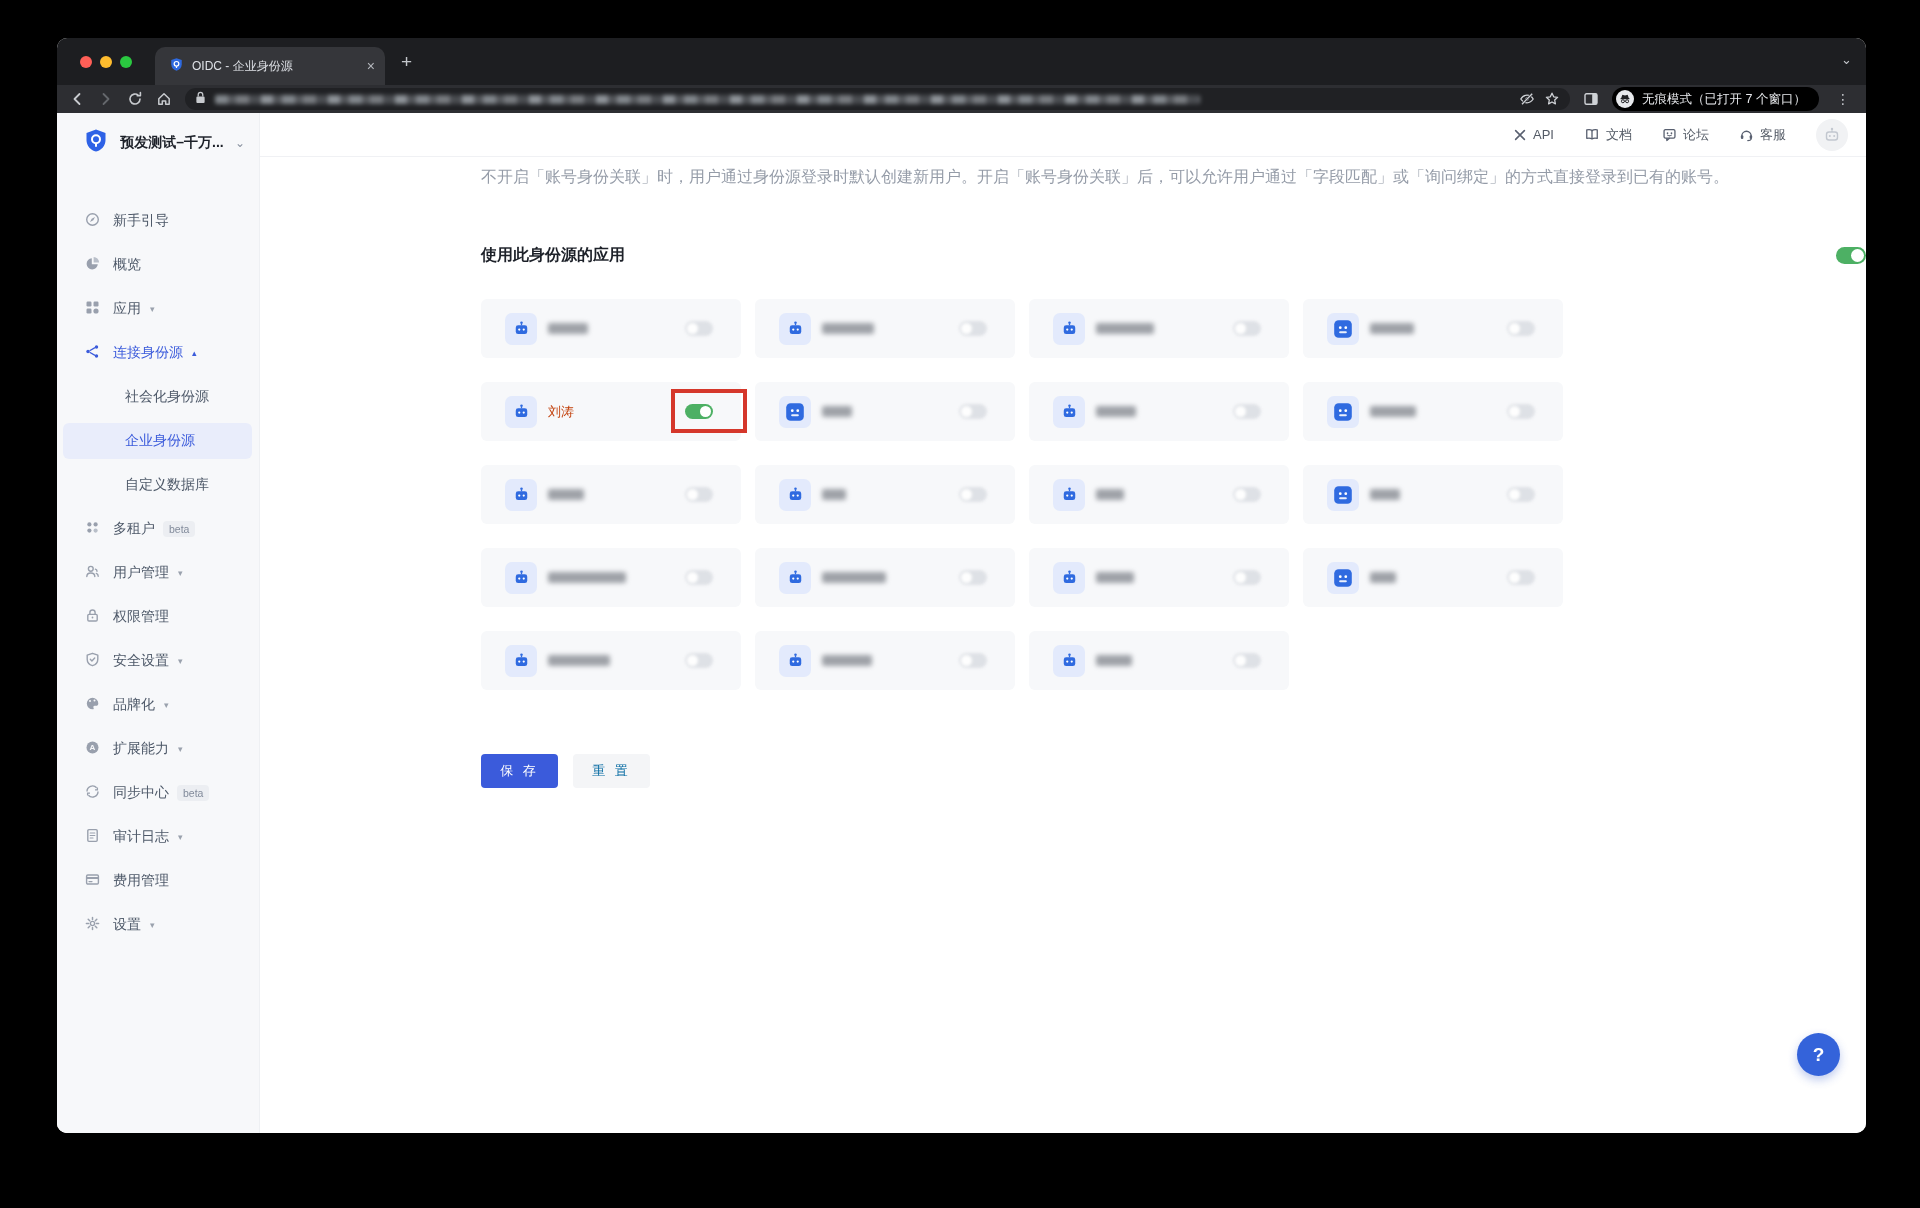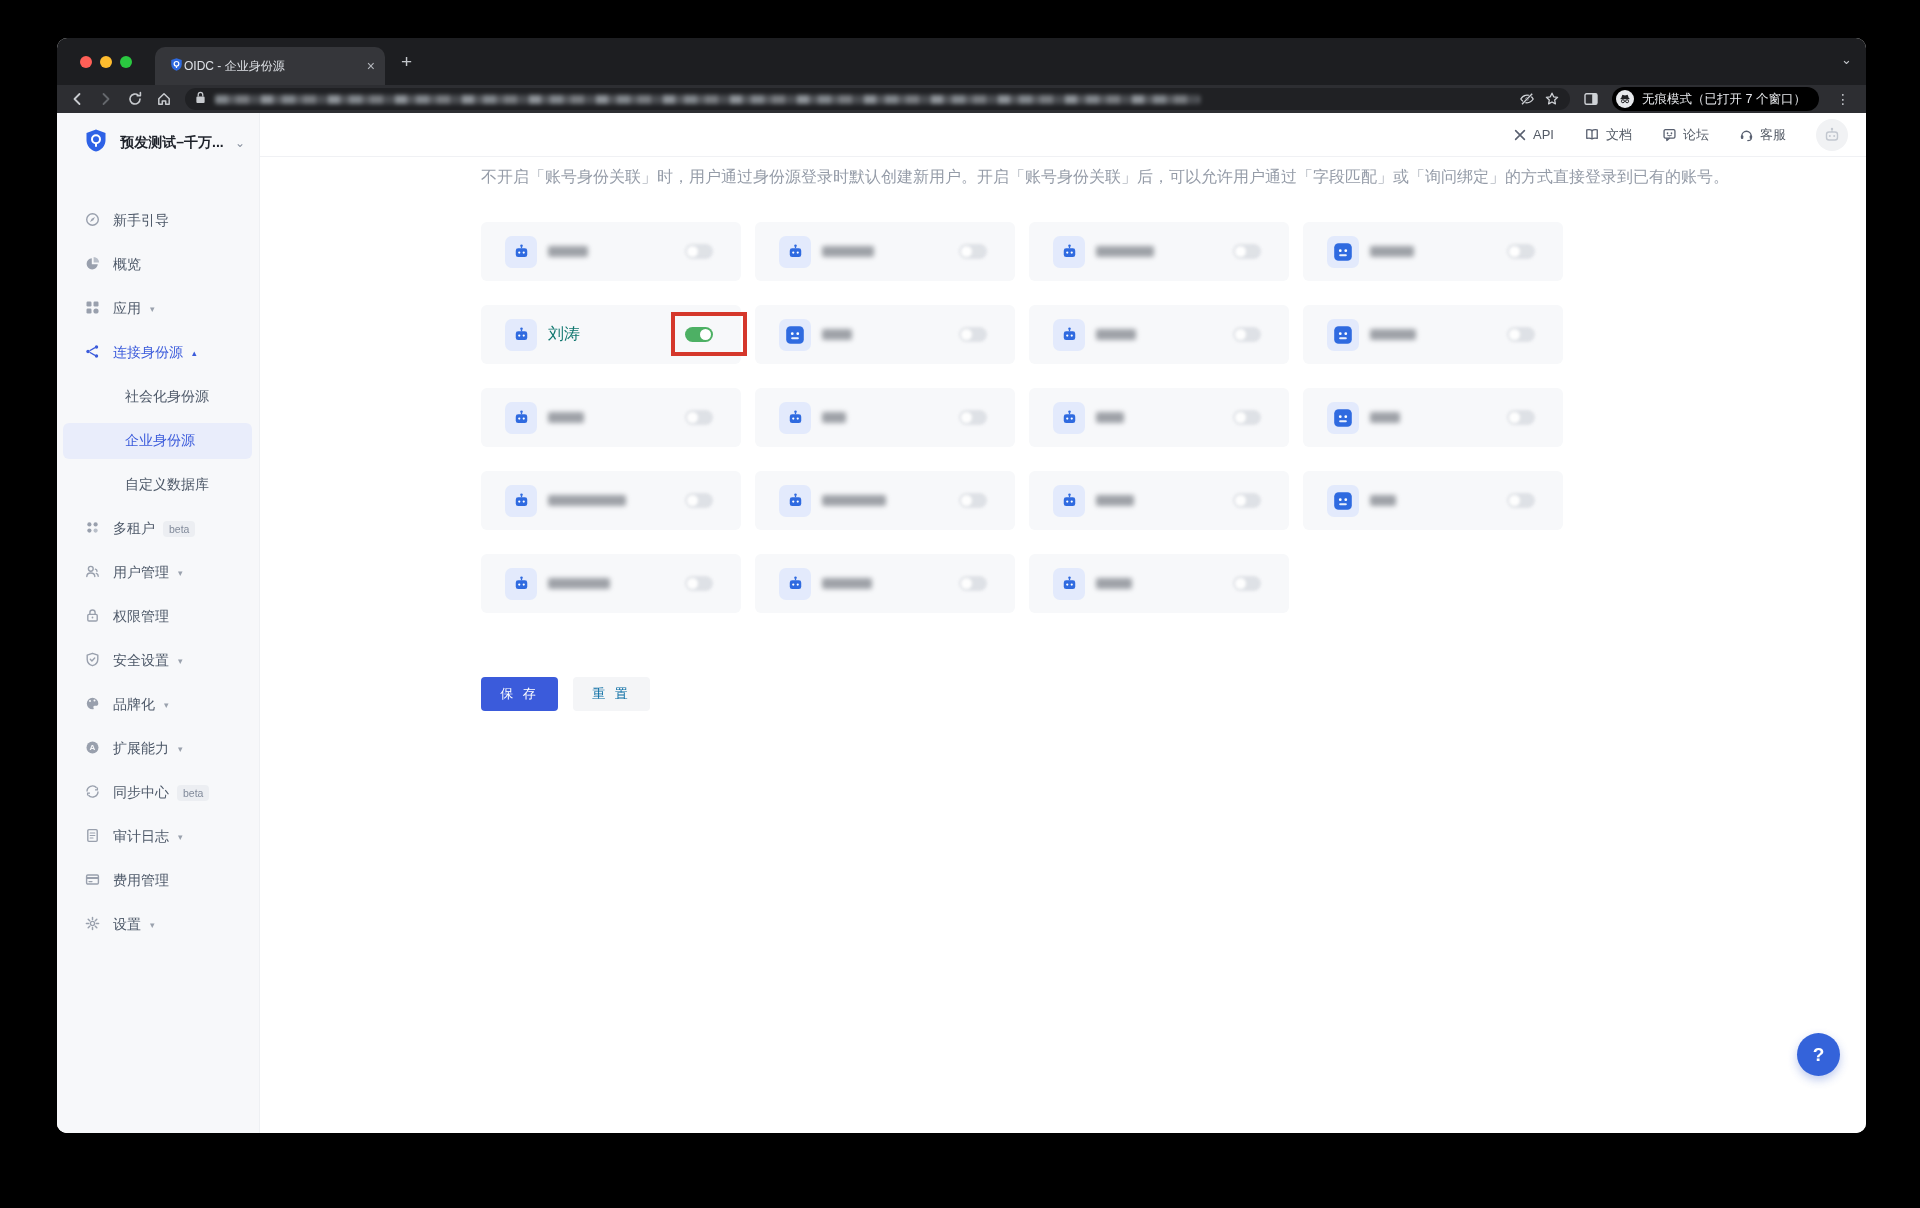--- a/index.html
+++ b/index.html
@@ -8,21 +8,21 @@
   .window { position:absolute; left:57px; top:38px; width:1809px; height:1095px;
     border-radius:10px; overflow:hidden; background:#fff; box-shadow:0 24px 70px rgba(0,0,0,.6); }
 
   
   .tabstrip { position:relative; height:47px; background:#1d1e21; }
   .traffic { position:absolute; left:23px; top:18px; display:flex; gap:8px; }
   .dot { width:12px; height:12px; border-radius:50%; }
   .dot.r { background:#ff5f57; } .dot.y { background:#febc2e; } .dot.g { background:#2ac840; }
   .tab { position:absolute; left:98px; top:9px; width:230px; height:38px; background:#35363a;
     border-radius:10px 10px 0 0; display:flex; align-items:center; padding:0 10px 0 14px;
-    color:#dee1e6; font-size:12px; }
+    color:#dee1e6; font-size:12px; gap:8px; }
   .tab-title { flex:1; white-space:nowrap; overflow:hidden; }
   .tab-close { color:#b6b9be; font-size:14px; cursor:default; }
   .newtab { position:absolute; left:344px; top:14px; color:#c3c6cb; font-size:19px; line-height:1; }
   .tab-chevron { position:absolute; right:14px; top:14px; color:#c3c6cb; font-size:13px; }
 
   .toolbar { height:28px; background:#2d2e32; display:flex; align-items:center; padding:0 12px; gap:13px; }
   .navic { width:16px; height:16px; flex:0 0 auto; }
   .urlpill { flex:1; height:22px; background:#202124; border-radius:11px; display:flex; align-items:center;
     padding:0 10px; gap:9px; min-width:0; }
   .urlblur { height:9px; width:985px; border-radius:2px; opacity:.8; filter:blur(2.1px);
@@ -63,21 +63,21 @@
   .content { flex:1; padding:8px 0 0 221px; position:relative; }
   .desc { font-size:16px; color:#959ca8; line-height:1.5; }
   .section-row { margin-top:56px; display:flex; align-items:center; gap:18px; }
   .section-title { font-size:16px; font-weight:bold; color:#1d2129; }
 
   .grid { margin-top:33px; width:1082px; display:grid; grid-template-columns:repeat(4,260px); gap:24px 14px; }
   .card { position:relative; height:59px; background:#f7f8fa; border-radius:6px; display:flex;
     align-items:center; padding:0 28px 0 24px; }
   .appic { width:32px; height:32px; border-radius:7px; background:#e3eafc; display:flex;
     align-items:center; justify-content:center; flex:0 0 auto; }
-  .appname { margin-left:11px; font-size:16px; color:#0f766e; }
+  .appname { margin-left:11px; font-size:13px; color:#c2410c; }
   .nameblur { margin-left:11px; height:11px; border-radius:2px; background:#565b64; opacity:.55; filter:blur(2.6px); }
 
   .tgl { margin-left:auto; width:28px; height:15px; border-radius:8px; position:relative; flex:0 0 auto; }
   .tgl .knob { position:absolute; top:2px; width:11px; height:11px; border-radius:50%; background:#fff; }
   .tgl.off { background:#dcdfe4; filter:blur(1.4px); opacity:.9; }
   .tgl.off .knob { left:2px; }
   .tgl.on { background:#4db064; }
   .tgl.on .knob { right:2px; }
   .tgl.big { width:30px; height:17px; border-radius:9px; filter:none; }
   .tgl.big .knob { width:13px; height:13px; }
@@ -365,20 +365,26 @@
               <path d="M9 4.2V6" stroke="#c2c7cf" stroke-width="1.2"></path>
               <circle cx="6.8" cy="10" r="1" fill="#c2c7cf"></circle>
               <circle cx="11.2" cy="10" r="1" fill="#c2c7cf"></circle>
             </svg>
         </span>
       </div>
 
       <div class="content">
         <div class="desc">不开启「账号身份关联」时，用户通过身份源登录时默认创建新用户。开启「账号身份关联」后，可以允许用户通过「字段匹配」或「询问绑定」的方式直接登录到已有的账号。</div>
 
+        <div class="section-row">
+          <span class="section-title">使用此身份源的应用</span>
+          <span class="tgl on big">
+              <span class="knob"></span>
+            </span>
+        </div>
 
         <div class="grid" id="apps-grid">
             <div class="card">
               <span class="appic">
                 <svg width="17" height="17" viewBox="0 0 16 16">
                   <rect x="2.6" y="5" width="10.8" height="8.2" rx="2.2" fill="#2f6ae0"></rect>
                   <circle cx="8" cy="2.6" r="1.2" fill="#2f6ae0"></circle>
                   <path d="M8 3.6V5" stroke="#2f6ae0" stroke-width="1.2"></path>
                   <circle cx="5.9" cy="9" r="1.05" fill="#fff"></circle>
                   <circle cx="10.1" cy="9" r="1.05" fill="#fff"></circle>

